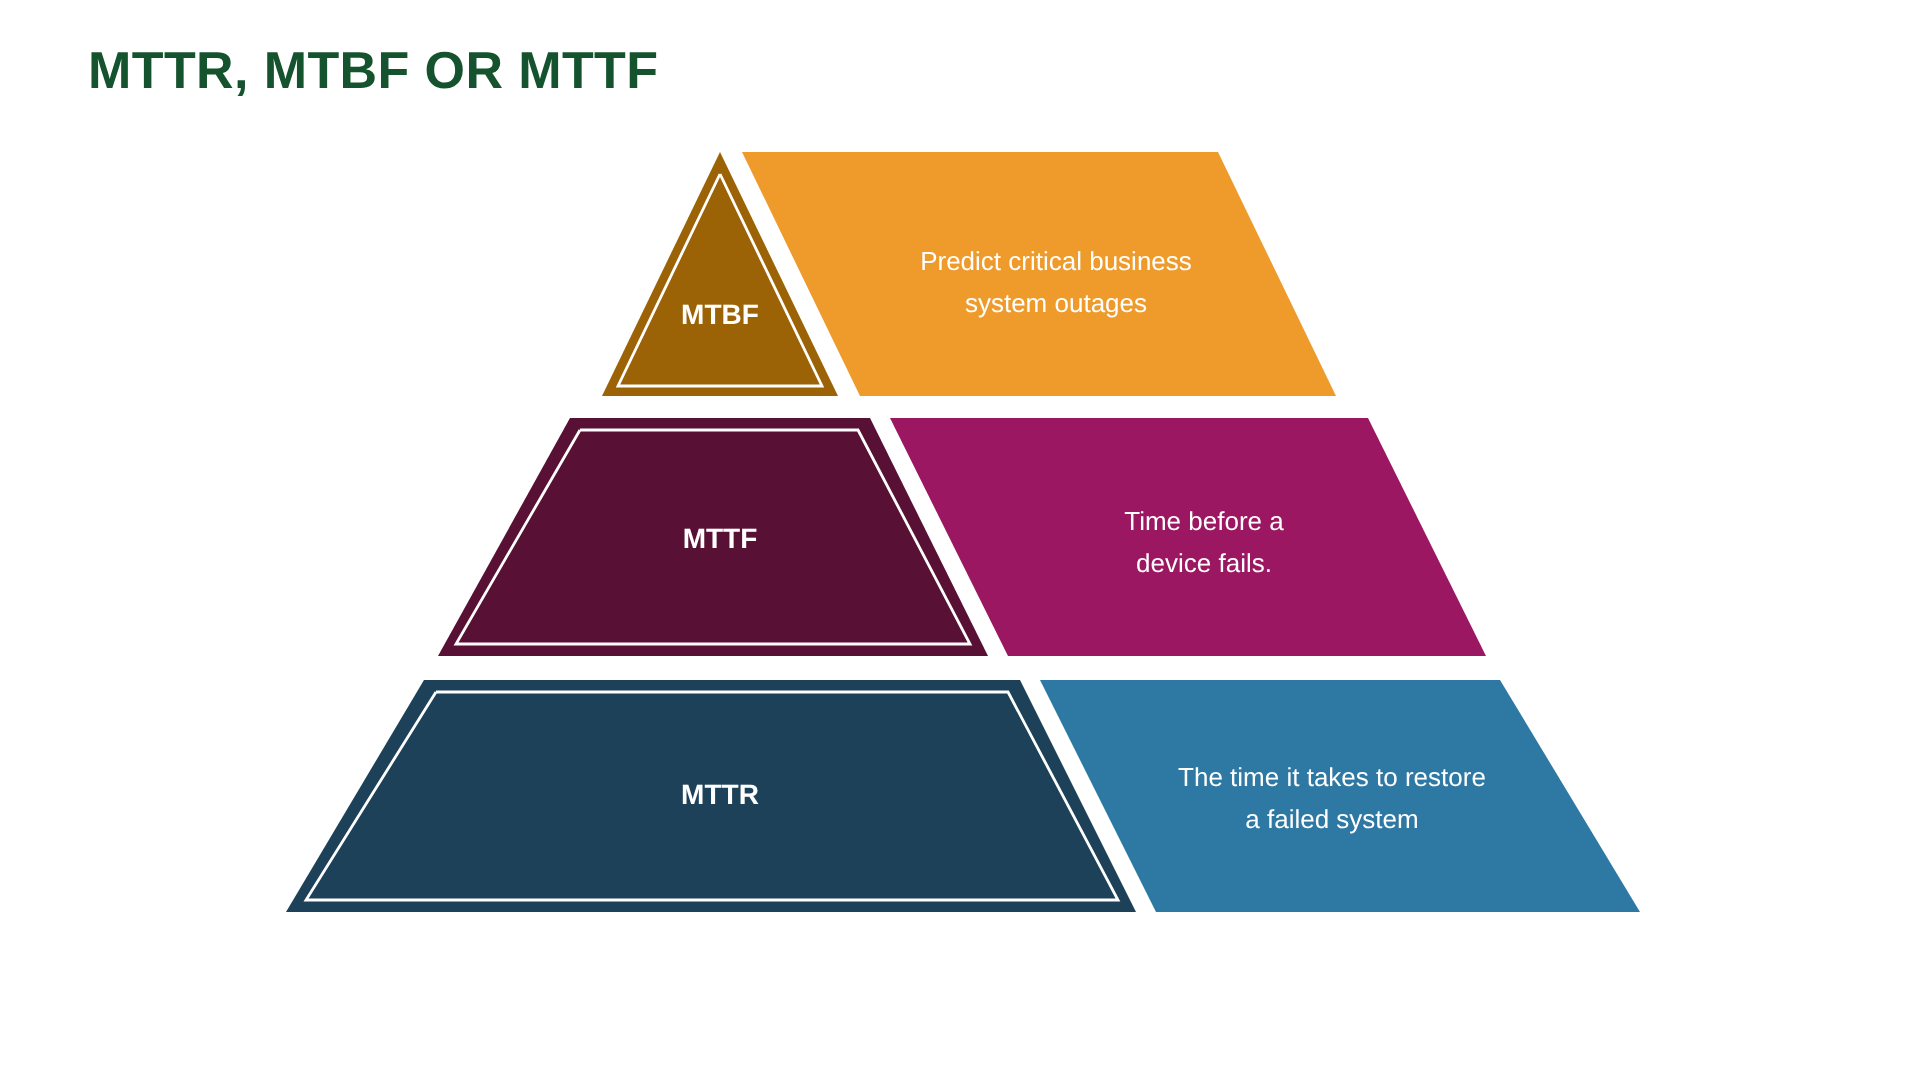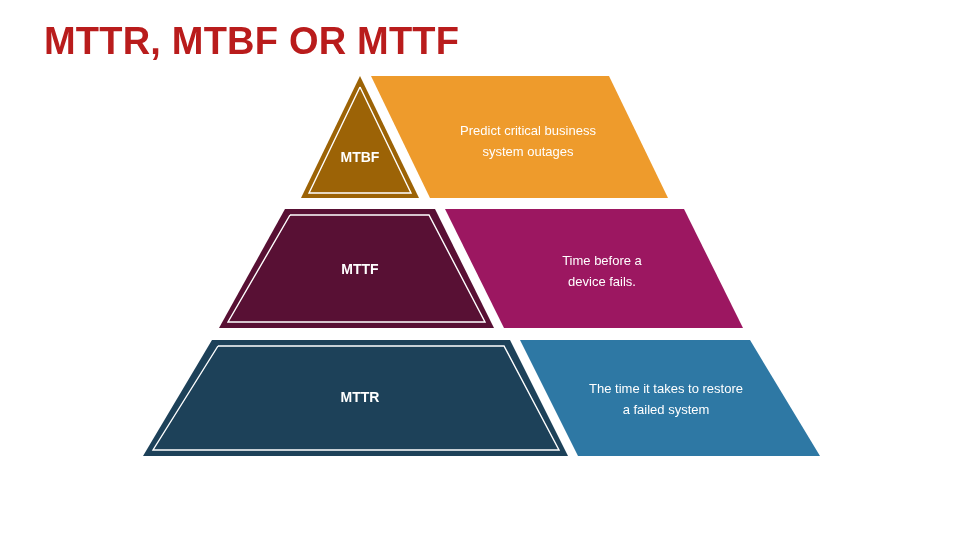--- a/index.html
+++ b/index.html
@@ -16,23 +16,23 @@
   #slide {
     position: relative;
     width: 960px;
     height: 540px;
     background: #ffffff;
   }
   #slide-title {
     position: absolute;
     left: 44px;
     top: 20px;
-    font-size: 38px;
+    font-size: 26px;
     font-weight: bold;
-    color: #b91c1c;
+    color: #14532d;
     letter-spacing: 0.2px;
     white-space: nowrap;
   }
   #pyramid {
     position: absolute;
     left: 0;
     top: 0;
     width: 960px;
     height: 540px;
   }

